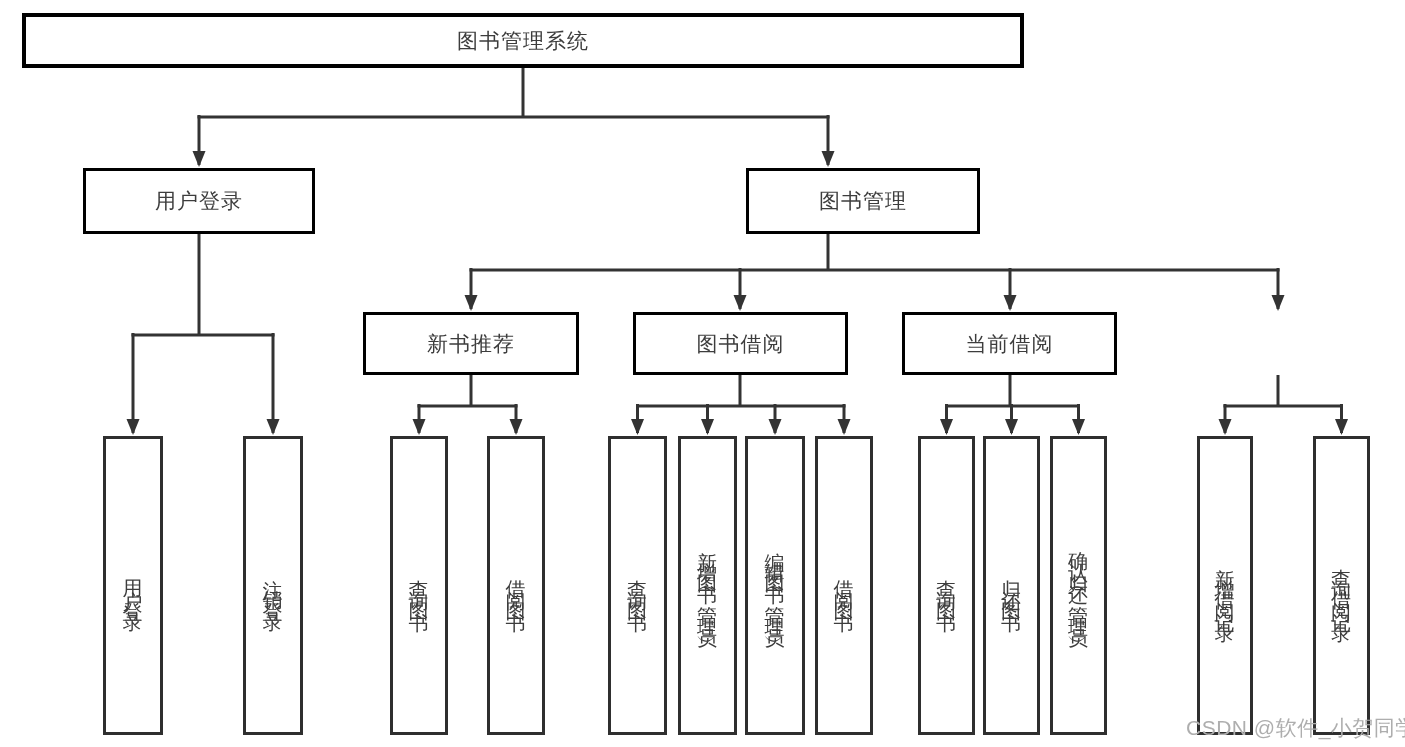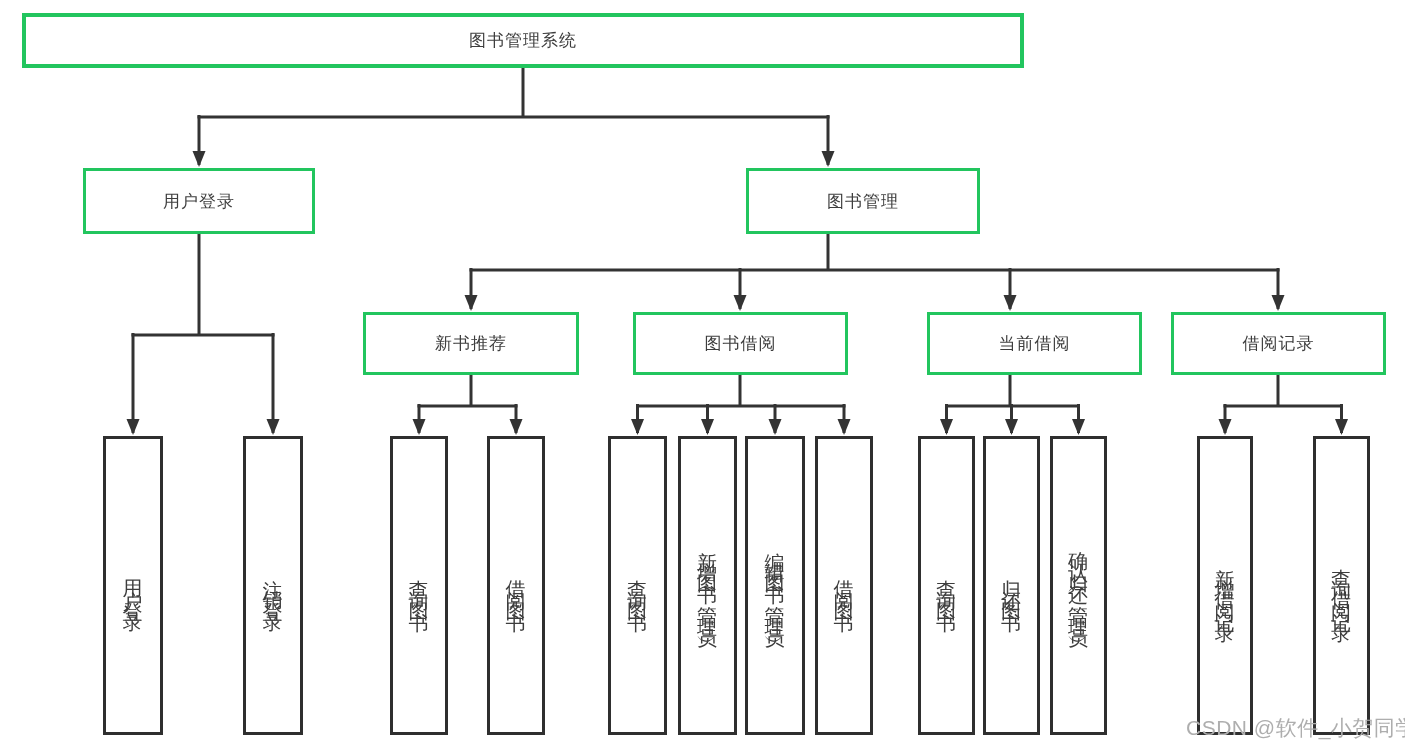--- a/index.html
+++ b/index.html
@@ -17,27 +17,27 @@
   }
   #wires {
     position: absolute;
     left: 0;
     top: 0;
     z-index: 1;
   }
   .hbox {
     position: absolute;
     box-sizing: border-box;
-    border: 3px solid #22c55e;
+    border: 3px solid #000000;
     background: #ffffff;
     display: flex;
     align-items: center;
     justify-content: center;
     color: #3d3d3d;
-    font-size: 17px;
+    font-size: 21px;
     letter-spacing: 1px;
     z-index: 2;
   }
   .hbox.root { border-width: 4px; }
   .vbox {
     position: absolute;
     box-sizing: border-box;
     border: 3px solid #2f2f2f;
     background: #ffffff;
     top: 436px;
@@ -134,25 +134,22 @@
   <div class="hbox" style="left:746px; top:168px; width:234px; height:66px;">
     <span>图书管理</span>
   </div>
 
   <div class="hbox" style="left:363px; top:312px; width:216px; height:63px;">
     <span>新书推荐</span>
   </div>
   <div class="hbox" style="left:633px; top:312px; width:215px; height:63px;">
     <span>图书借阅</span>
   </div>
-  <div class="hbox" style="left:927px; top:312px; width:215px; height:63px;">
+  <div class="hbox" style="left:902px; top:312px; width:215px; height:63px;">
     <span>当前借阅</span>
-  </div>
-  <div class="hbox" style="left:1171px; top:312px; width:215px; height:63px;">
-    <span>借阅记录</span>
   </div>
 
   <div class="vbox" style="left:103px; width:60px;">
     <span class="vtext">用户登录</span>
   </div>
   <div class="vbox" style="left:243px; width:60px;">
     <span class="vtext">注销登录</span>
   </div>
 
   <div class="vbox" style="left:390px; width:58px;">

